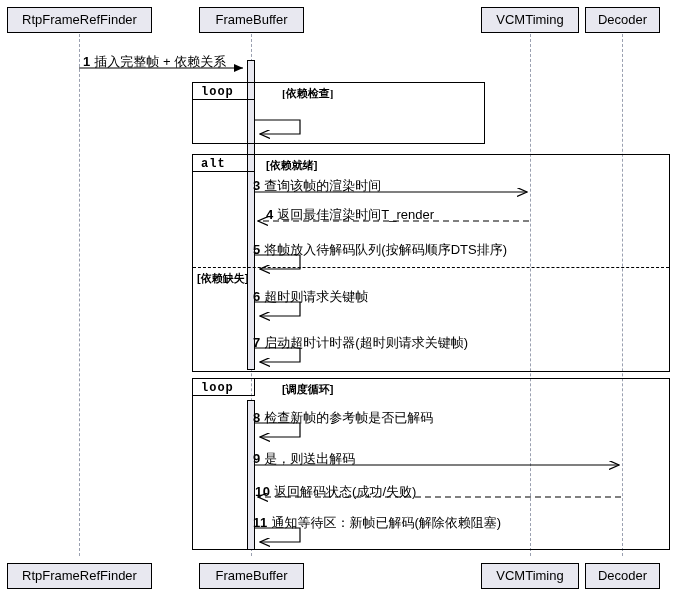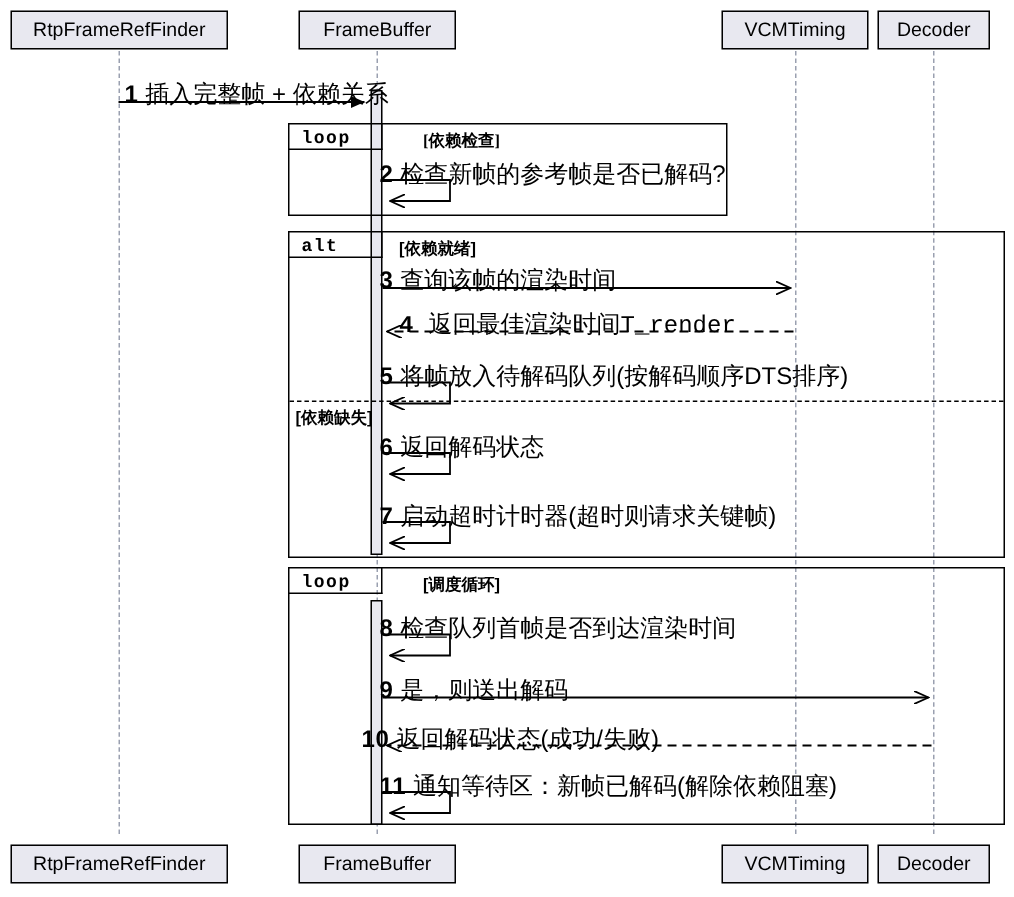--- a/index.html
+++ b/index.html
@@ -81,21 +81,21 @@
     color: #000;
     white-space: nowrap;
   }
   .divider {
     position: absolute;
     border-top: 1px dashed #000000;
     height: 0;
   }
   .msg-label {
     position: absolute;
-    font-size: 16px;
+    font-size: 13px;
     color: #000000;
     white-space: nowrap;
   }
   .msg-num {
     font-weight: bold;
     letter-spacing: 0.5px;
   }
   svg.overlay {
     position: absolute;
     left: 0; top: 0;
@@ -142,61 +142,57 @@
   <div class="frag" style="left:192px; top:378px; width:478px; height:172px;"></div>
   <div class="frag-tab" style="left:192px; top:378px; width:63px;"></div>
   <div class="frag-label" style="left:201px; top:381px;">loop</div>
   <div class="frag-cond" style="left:282px; top:382px;">[调度循环]</div>
 
   <div class="msg-label" style="left:83px; top:53px;">
     <span class="msg-num">1</span>
     <span>插入完整帧 + 依赖关系</span>
   </div>
 
-  <div class="msg-label" style="left:253px; top:106px;">
-    <span class="msg-num">2</span>
-    <span>检查新帧的参考帧是否已解码?</span>
-  </div>
 
   <div class="msg-label" style="left:253px; top:177px;">
     <span class="msg-num">3</span>
     <span>查询该帧的渲染时间</span>
   </div>
 
-  <div class="msg-label" style="left:266px; top:206px;font-family:Liberation Mono, monospace;">
+  <div class="msg-label" style="left:266px; top:206px;">
     <span class="msg-num">4</span>
     <span>返回最佳渲染时间T_render</span>
   </div>
 
   <div class="msg-label" style="left:253px; top:241px;">
     <span class="msg-num">5</span>
     <span>将帧放入待解码队列(按解码顺序DTS排序)</span>
   </div>
 
   <div class="msg-label" style="left:253px; top:288px;">
     <span class="msg-num">6</span>
-    <span>返回解码状态</span>
+    <span>超时则请求关键帧</span>
   </div>
 
   <div class="msg-label" style="left:253px; top:334px;">
     <span class="msg-num">7</span>
     <span>启动超时计时器(超时则请求关键帧)</span>
   </div>
 
   <div class="msg-label" style="left:253px; top:409px;">
     <span class="msg-num">8</span>
-    <span>检查队列首帧是否到达渲染时间</span>
+    <span>检查新帧的参考帧是否已解码</span>
   </div>
 
   <div class="msg-label" style="left:253px; top:450px;text-align:right;">
     <span class="msg-num">9</span>
     <span>是，则送出解码</span>
   </div>
 
-  <div class="msg-label" style="left:241px; top:483px;">
+  <div class="msg-label" style="left:255px; top:483px;">
     <span class="msg-num">10</span>
     <span>返回解码状态(成功/失败)</span>
   </div>
 
   <div class="msg-label" style="left:253px; top:514px;">
     <span class="msg-num">11</span>
     <span>通知等待区：新帧已解码(解除依赖阻塞)</span>
   </div>
 
   <svg class="overlay">

